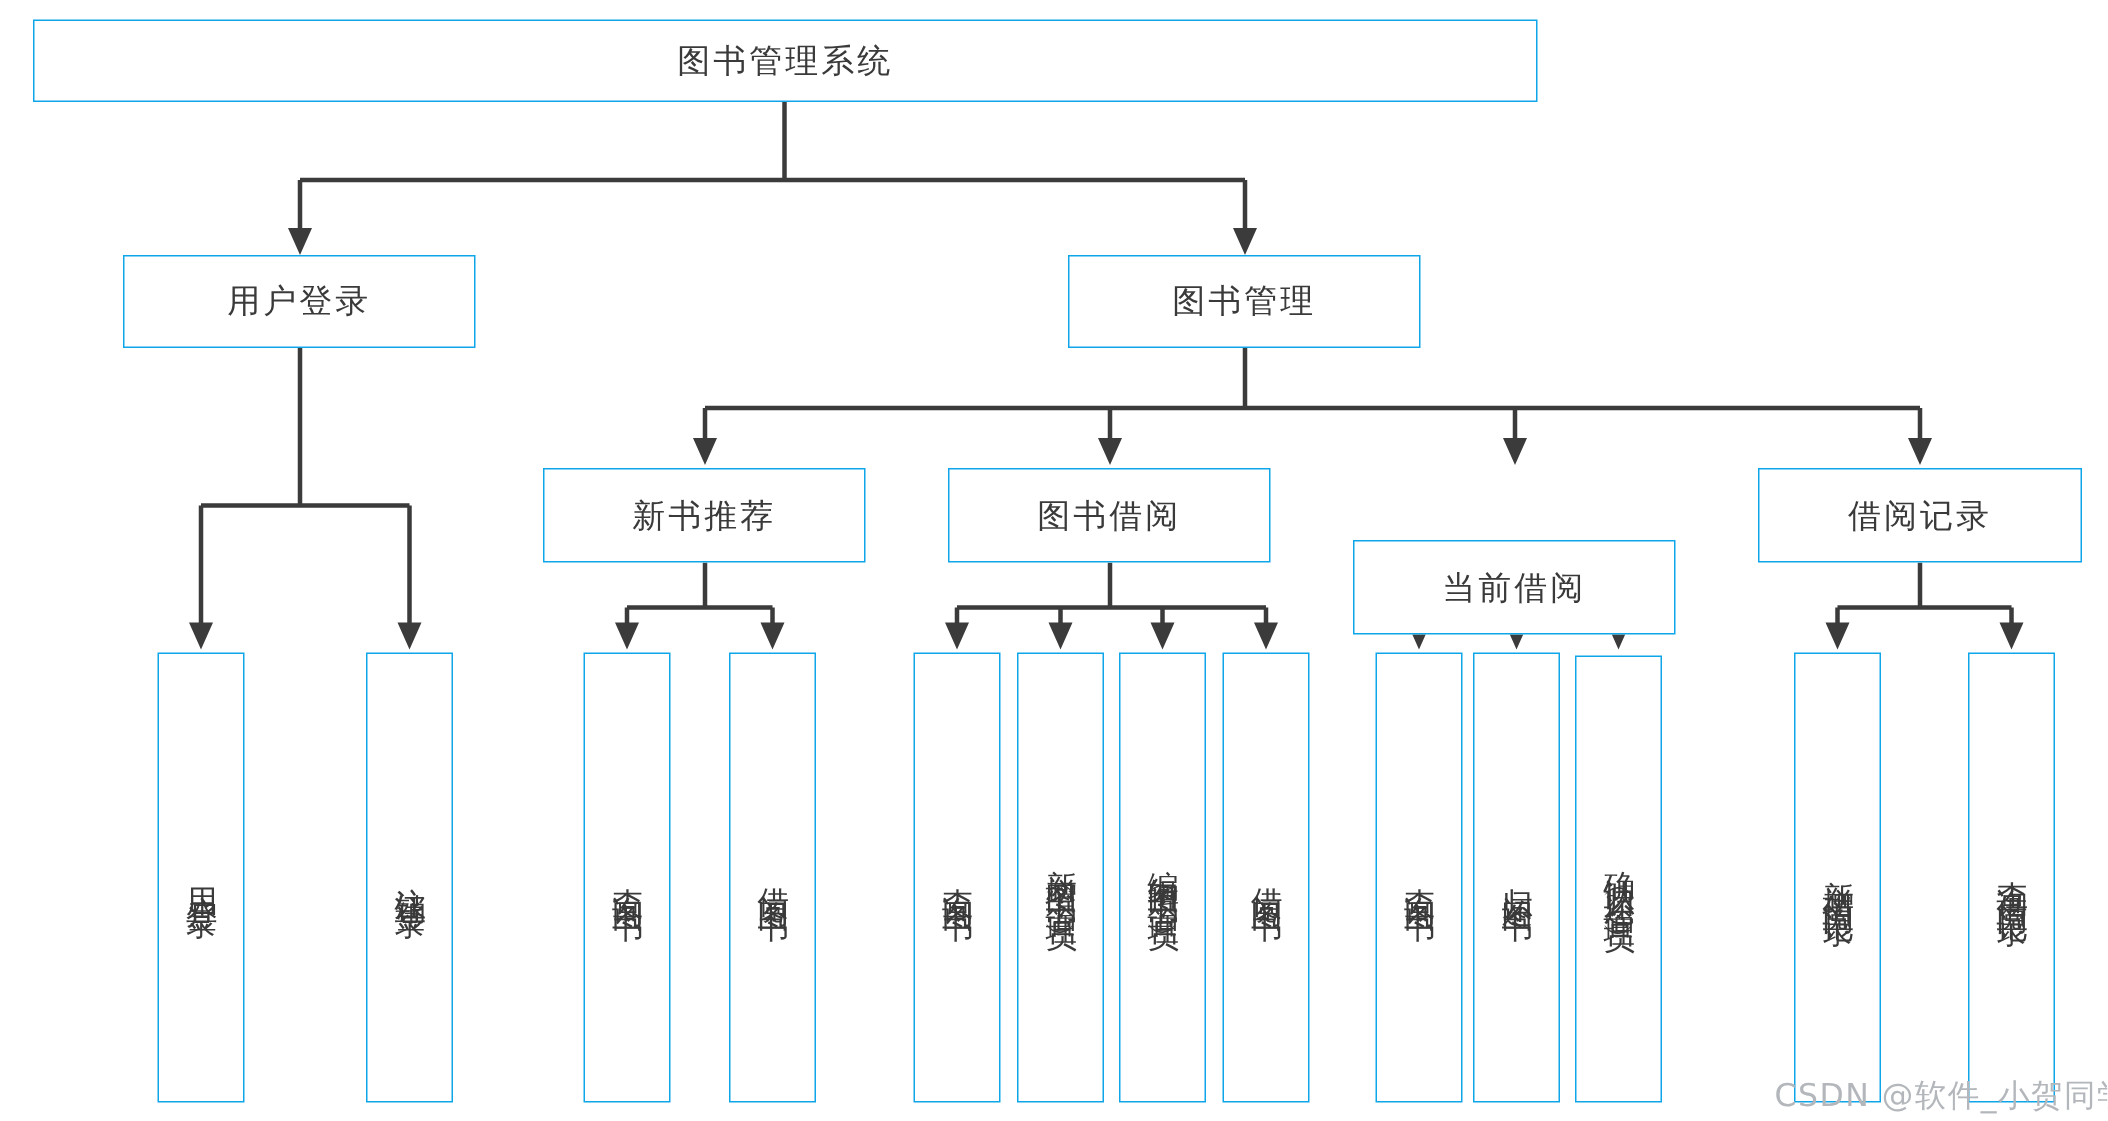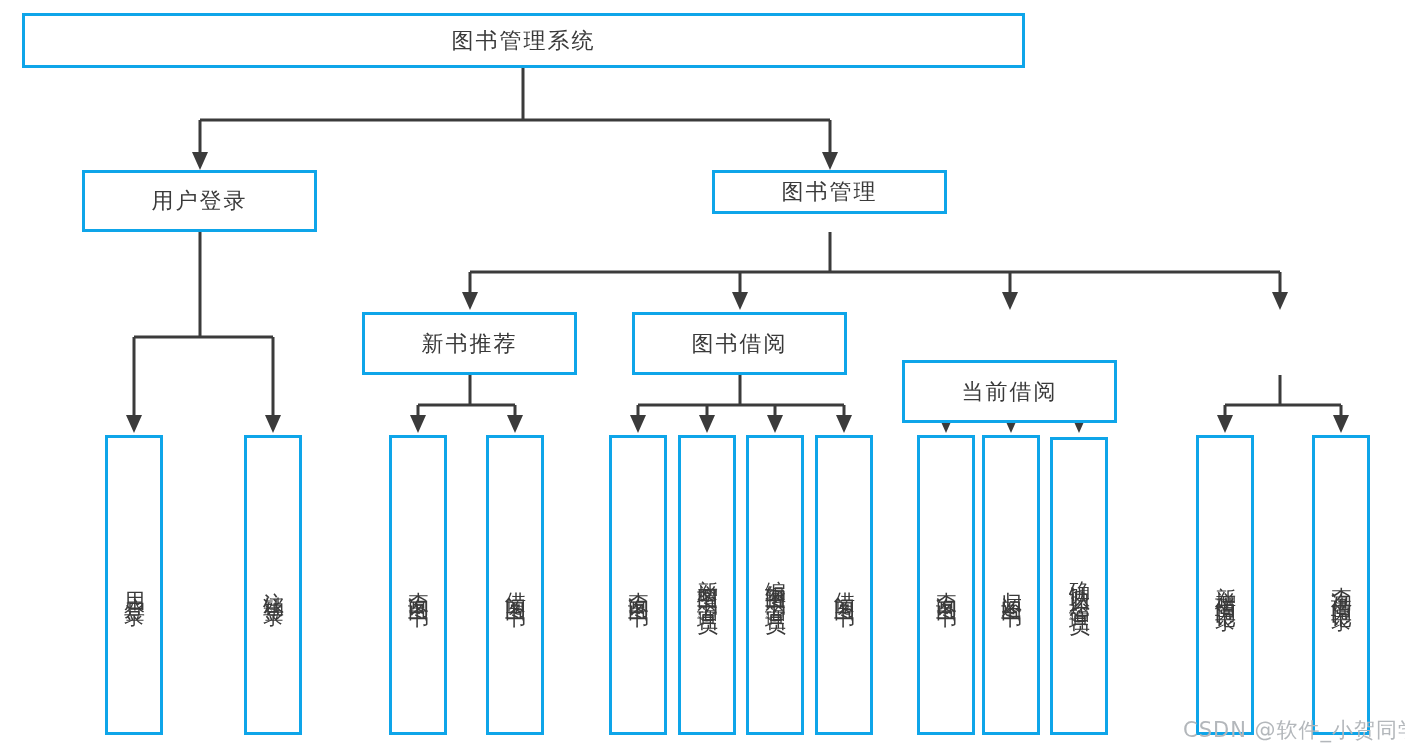--- a/index.html
+++ b/index.html
@@ -13,21 +13,21 @@
   }
   .connectors {
     position: absolute;
     left: 0; top: 0;
     width: 1405px; height: 747px;
     z-index: 1;
   }
   .node {
     position: absolute;
     box-sizing: border-box;
-    border: 3px solid #0ea5e9;
+    border: 1px solid #0ea5e9;
     background: #ffffff;
     display: flex;
     align-items: center;
     justify-content: center;
     color: #3a3a3a;
     z-index: 2;
   }
   .h-node span {
     font-size: 22px;
     letter-spacing: 2px;
@@ -74,32 +74,35 @@
          M1217 415 L1233 415 L1225 433 Z M1333 415 L1349 415 L1341 433 Z" fill="#3b3b3b" stroke="none"></path>
   </svg>
 
   <div class="node h-node" style="left:22px; top:13px; width:1003px; height:55px;">
     <span>图书管理系统</span>
   </div>
 
   <div class="node h-node" style="left:82px; top:170px; width:235px; height:62px;">
     <span>用户登录</span>
   </div>
-  <div class="node h-node" style="left:712px; top:170px; width:235px; height:44px;">
+  <div class="node h-node" style="left:712px; top:170px; width:235px; height:62px;">
     <span>图书管理</span>
   </div>
 
   <div class="node h-node" style="left:362px; top:312px; width:215px; height:63px;">
     <span>新书推荐</span>
   </div>
   <div class="node h-node" style="left:632px; top:312px; width:215px; height:63px;text-align:right;">
     <span>图书借阅</span>
   </div>
   <div class="node h-node" style="left:902px; top:312px; width:215px; height:63px;margin-top:48px;">
     <span>当前借阅</span>
+  </div>
+  <div class="node h-node" style="left:1172px; top:312px; width:216px; height:63px;">
+    <span>借阅记录</span>
   </div>
 
   <div class="node v-node" style="left:105px; top:435px; width:58px; height:300px;">
     <span>用户登录</span>
   </div>
   <div class="node v-node" style="left:244px; top:435px; width:58px; height:300px;">
     <span>注销登录</span>
   </div>
 
   <div class="node v-node" style="left:389px; top:435px; width:58px; height:300px;">

